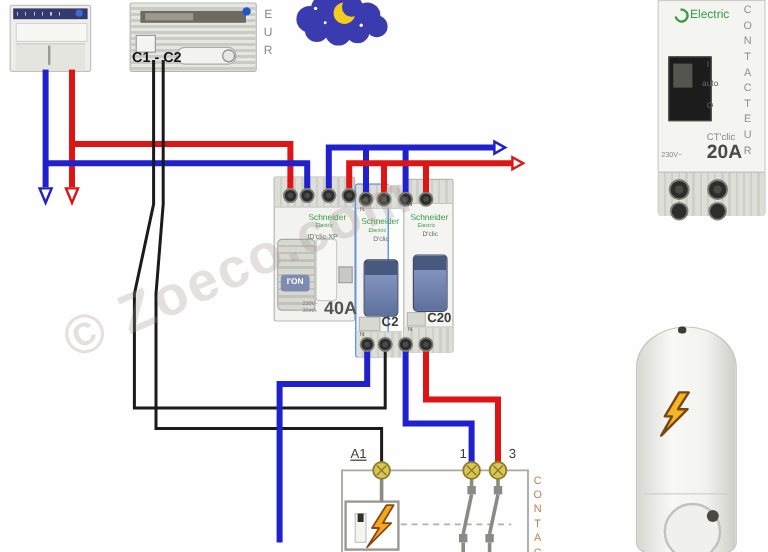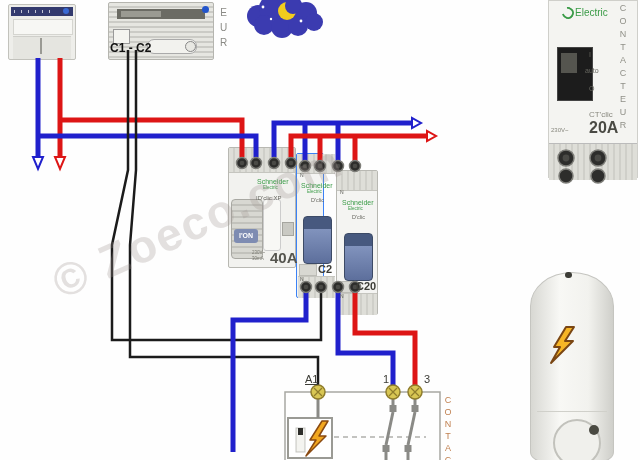--- a/index.html
+++ b/index.html
@@ -88,34 +88,34 @@
     <div class="txt greenlogo" style="left:4px;top:28px;font-size:7px;">Schneider</div>
     <div class="txt greenlogo" style="left:10px;top:36px;font-size:4.5px;">Electric</div>
     <div class="txt" style="left:14px;top:44px;font-size:5.5px;color:#66665f;">D'clic</div>
     <div class="toggle-blue" style="position:absolute;left:6px;top:62px;width:27px;height:46px;"></div>
     <div style="position:absolute;left:2px;top:110px;width:16px;height:10px;background:#d8d8d2;border:1px solid #bcbcb6;"></div>
     <div class="txt" style="left:21px;top:110px;font-size:11px;font-weight:bold;color:#3c3c36;">C2</div>
     <div class="ribs-v" style="position:absolute;left:1px;top:122px;width:37px;height:21px;border-top:1px solid #c5c5bf;"></div>
     <div class="txt" style="left:3px;top:123px;font-size:5px;color:#55554f;">N</div>
   </div>
 
-  <div class="dev" style="left:336px;top:170px;width:42px;height:145px;background:#f4f4f2;border:1px solid #b8b8b2;border-radius:2px;">
+  <div class="dev" style="left:336px;top:149px;width:42px;height:145px;background:#f4f4f2;border:1px solid #b8b8b2;border-radius:2px;">
     <div class="ribs-v" style="position:absolute;left:0;top:0;width:40px;height:19px;border-bottom:1px solid #c5c5bf;"></div>
     <div class="txt" style="left:3px;top:19px;font-size:5px;color:#55554f;">N</div>
     <div class="txt greenlogo" style="left:5px;top:28px;font-size:7px;">Schneider</div>
     <div class="txt greenlogo" style="left:11px;top:36px;font-size:4.5px;">Electric</div>
     <div class="txt" style="left:15px;top:44px;font-size:5.5px;color:#66665f;">D'clic</div>
     <div class="toggle-blue" style="position:absolute;left:7px;top:62px;width:27px;height:46px;"></div>
     <div style="position:absolute;left:2px;top:110px;width:14px;height:10px;background:#d8d8d2;border:1px solid #bcbcb6;"></div>
     <div class="txt" style="left:19px;top:110px;font-size:11px;font-weight:bold;color:#3c3c36;">C20</div>
     <div class="ribs-v" style="position:absolute;left:1px;top:122px;width:39px;height:21px;border-top:1px solid #c5c5bf;"></div>
     <div class="txt" style="left:3px;top:123px;font-size:5px;color:#55554f;">N</div>
   </div>
 
-  <div class="txt" style="left:305px;top:374px;font-size:11px;color:#3c3c36;text-decoration:underline;">A1</div>
+  <div class="txt" style="left:292px;top:374px;font-size:11px;color:#3c3c36;text-decoration:underline;">A1</div>
   <div class="txt" style="left:383px;top:374px;font-size:11px;color:#3c3c36;">1</div>
   <div class="txt" style="left:424px;top:374px;font-size:11px;color:#3c3c36;">3</div>
   <div class="vtxt" style="left:443px;top:395px;font-size:9px;letter-spacing:2px;color:#c08050;">CONTACT</div>
 
   <svg id="wiring" width="640" height="460" viewBox="0 0 640 460">
 
     <g>
       <g fill="#3b3bb0">
         <circle cx="258" cy="16" r="11"></circle>
           <circle cx="272" cy="8" r="13"></circle>

